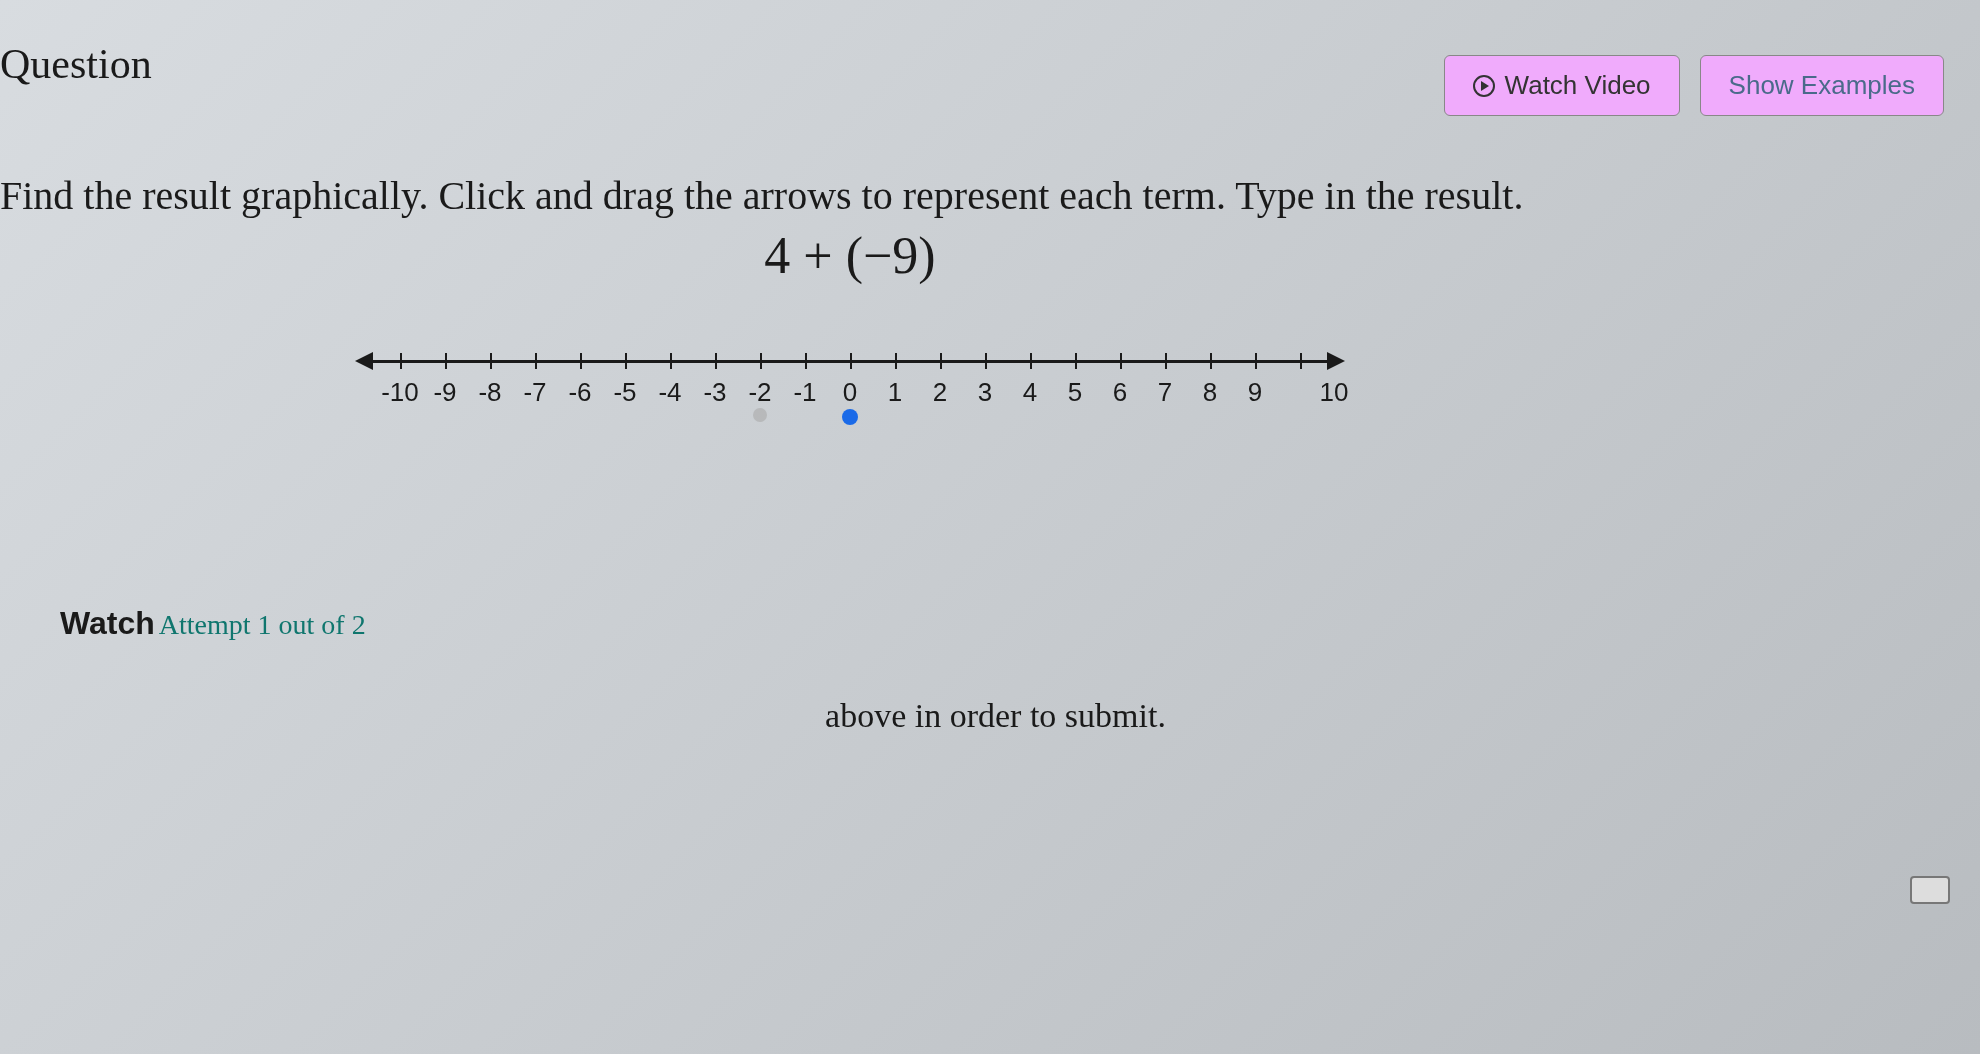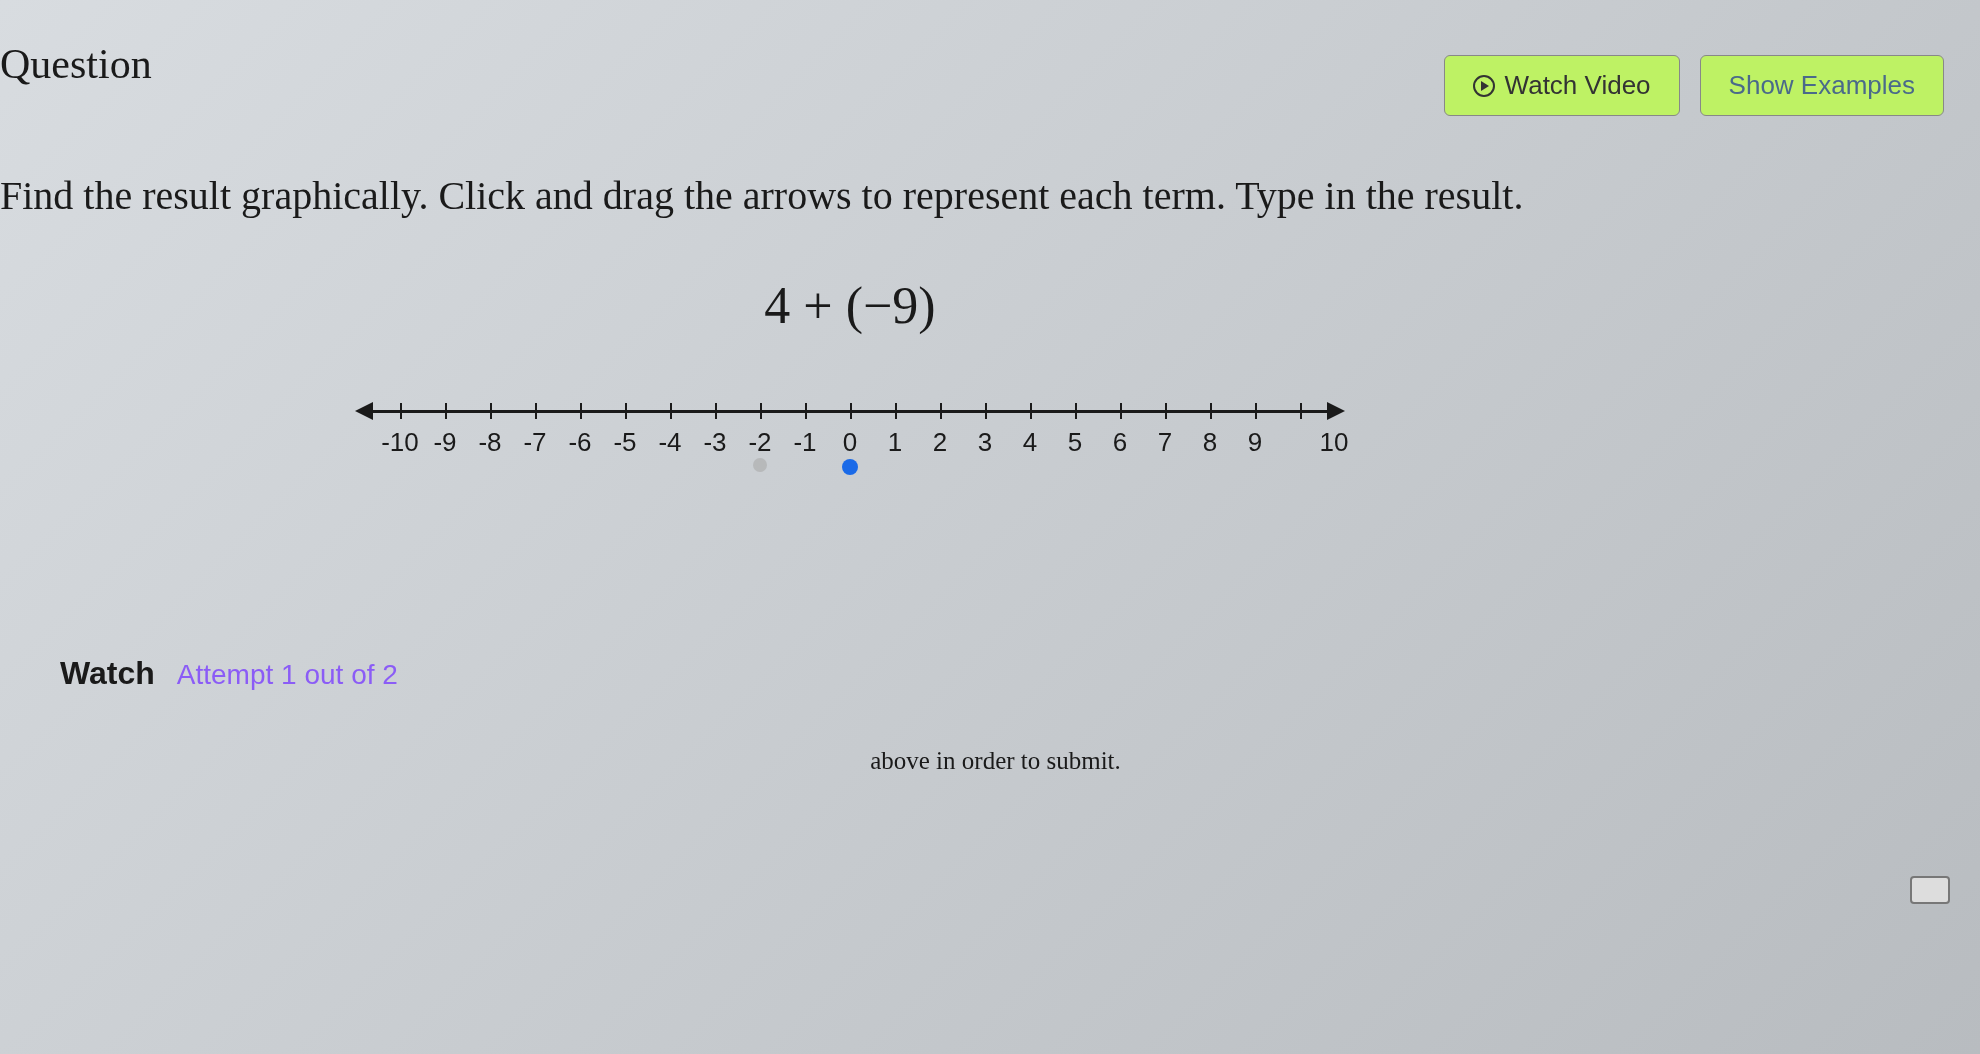--- a/index.html
+++ b/index.html
@@ -30,21 +30,21 @@
       font-weight: normal;
       color: #1a1a1a;
       padding-left: 0;
     }
     .header-buttons {
       display: flex;
       gap: 20px;
       margin-top: 15px;
     }
     .btn {
-      background: #bef264;
+      background: #f0abfc;
       border: 1px solid #888;
       border-radius: 6px;
       padding: 14px 28px;
       font-size: 26px;
       color: #333;
       cursor: pointer;
       font-family: Arial, sans-serif;
       display: flex;
       align-items: center;
       gap: 10px;
@@ -67,21 +67,20 @@
       border-left: 8px solid #333;
       border-top: 5px solid transparent;
       border-bottom: 5px solid transparent;
       margin-left: 2px;
     }
     .instruction {
       font-size: 40px;
       color: #1a1a1a;
       padding: 0 10px 0 0;
       line-height: 1.5;
-      margin-bottom: 50px;
     }
     .expression {
       text-align: center;
       font-size: 52px;
       color: #1a1a1a;
       margin-bottom: 60px;
       font-family: 'Times New Roman', serif;
       padding-right: 280px;
     }
     .start-over-wrap {
@@ -176,27 +175,26 @@
       padding: 140px 0 0 60px;
     }
     .answer-label {
       font-size: 32px;
       font-weight: bold;
       color: #1a1a1a;
       font-family: Arial, sans-serif;
     }
     .attempt-text {
       font-size: 28px;
-      color: #8b5cf6;
-      font-family: Liberation Sans, sans-serif;
-      margin-left: 18px;
+      color: #0f766e;
+      font-family: Liberation Serif, serif;
     }
     .submit-hint {
       text-align: center;
-      font-size: 25px;
+      font-size: 34px;
       color: #1a1a1a;
       margin-top: 55px;
       padding-right: 49px;
     }
     .keyboard-icon {
       position: absolute;
       right: 30px;
       bottom: 150px;
       width: 40px;
       height: 28px;

